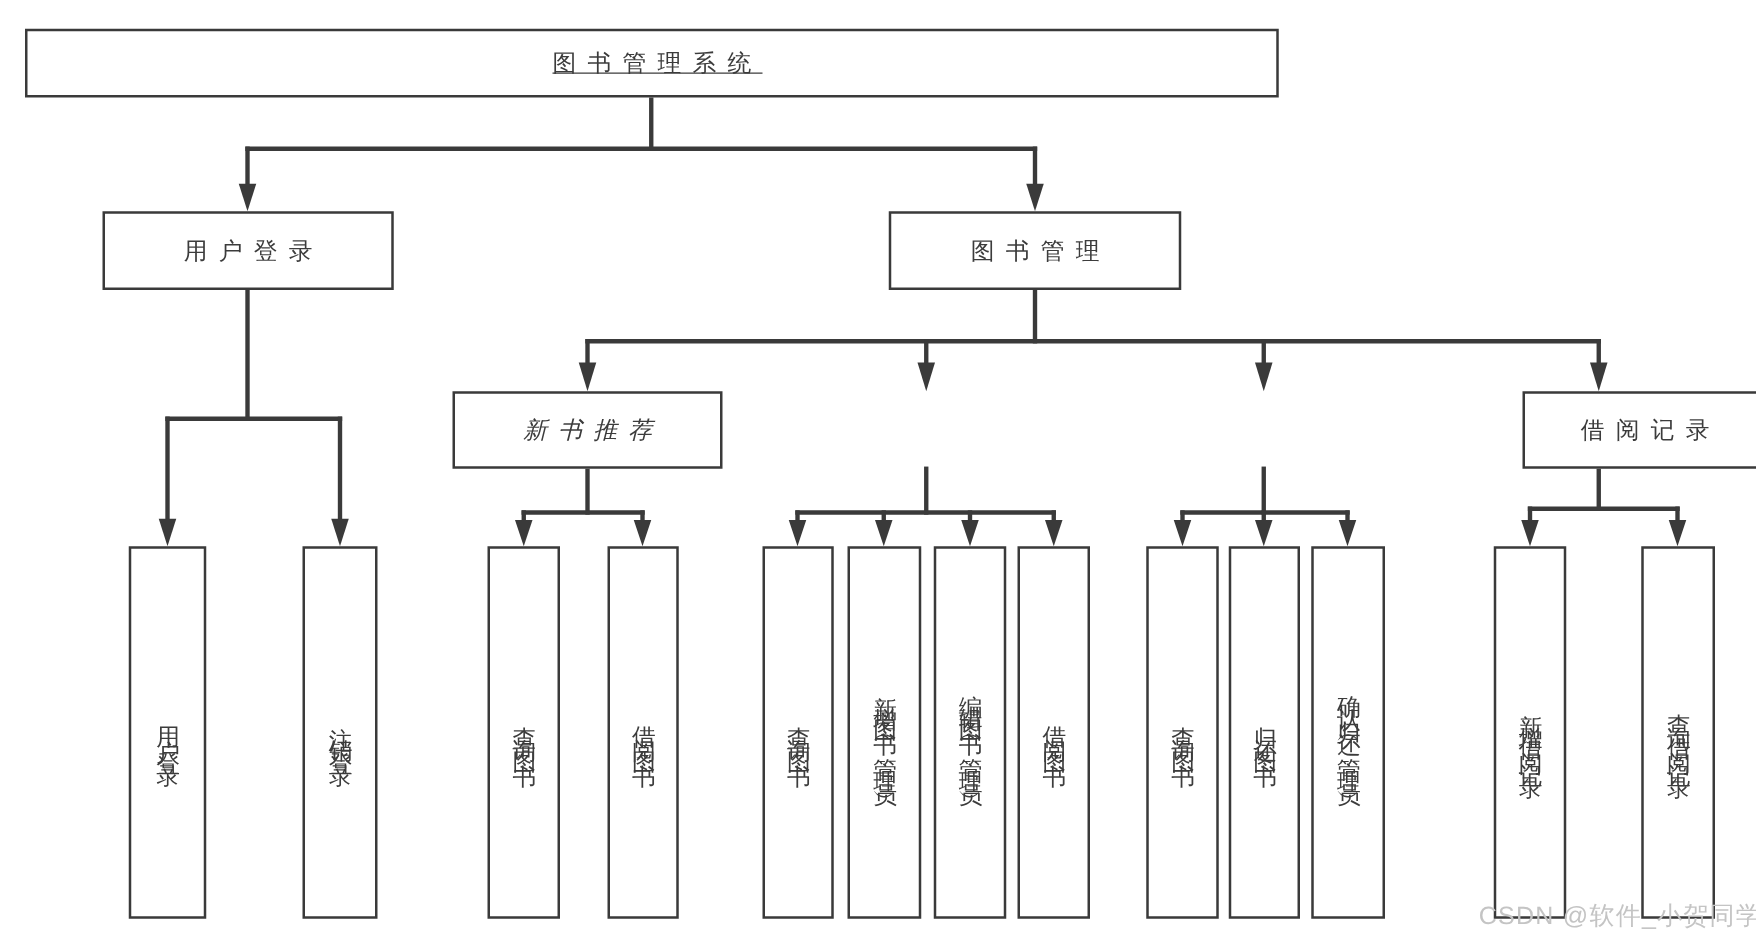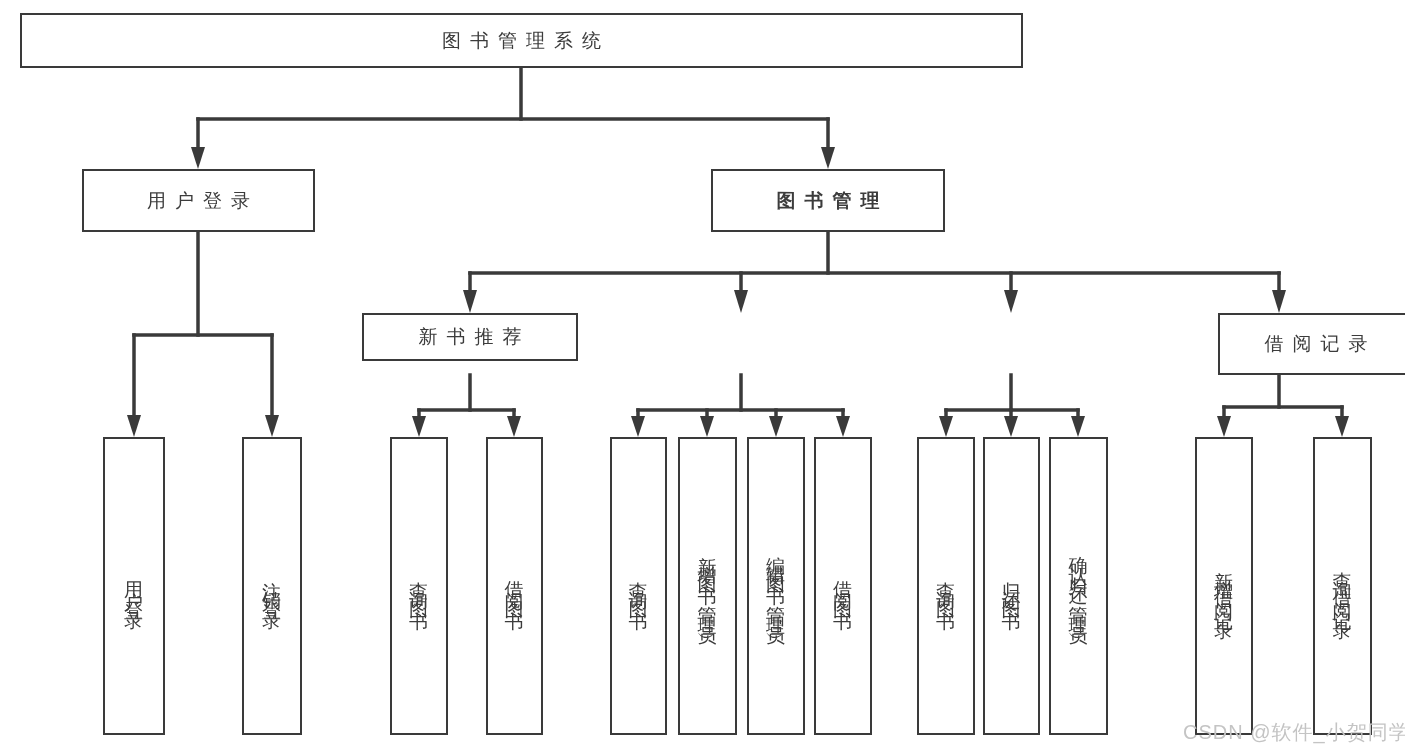--- a/index.html
+++ b/index.html
@@ -25,24 +25,24 @@
     white-space:nowrap;
   }
   .leaf{
     top:437px;height:298px;
     writing-mode:vertical-rl;text-orientation:mixed;
     letter-spacing:10px;text-indent:0;
     font-size:19px;line-height:1;
     display:flex;align-items:center;justify-content:center;
   }
   
-  .b-root{left:20px;top:13px;width:1003px;height:55px;}
+  .b-root{left:20px;top:23px;width:1003px;height:55px;text-decoration:underline;}
   .b-user{left:82px;top:169px;width:233px;height:63px;}
-  .b-mgmt{left:711px;top:169px;width:234px;height:63px;font-weight:bold;}
-  .b-nbr{left:362px;top:313px;width:216px;height:48px;}
+  .b-mgmt{left:711px;top:169px;width:234px;height:63px;}
+  .b-nbr{left:362px;top:313px;width:216px;height:62px;font-style:italic;}
   .b-bb{left:633px;top:313px;width:216px;height:62px;}
   .b-cb{left:903px;top:313px;width:215px;height:62px;}
   .b-br{left:1218px;top:313px;width:196px;height:62px;}
   
   .l-user{left:103px;width:62px;}
   .l-logout{left:242px;width:60px;}
   .l-nbr-q{left:390px;width:58px;}
   .l-nbr-b{left:486px;width:57px;}
   .l-bb-q{left:610px;width:57px;}
   .l-bb-a{left:678px;width:59px;}

